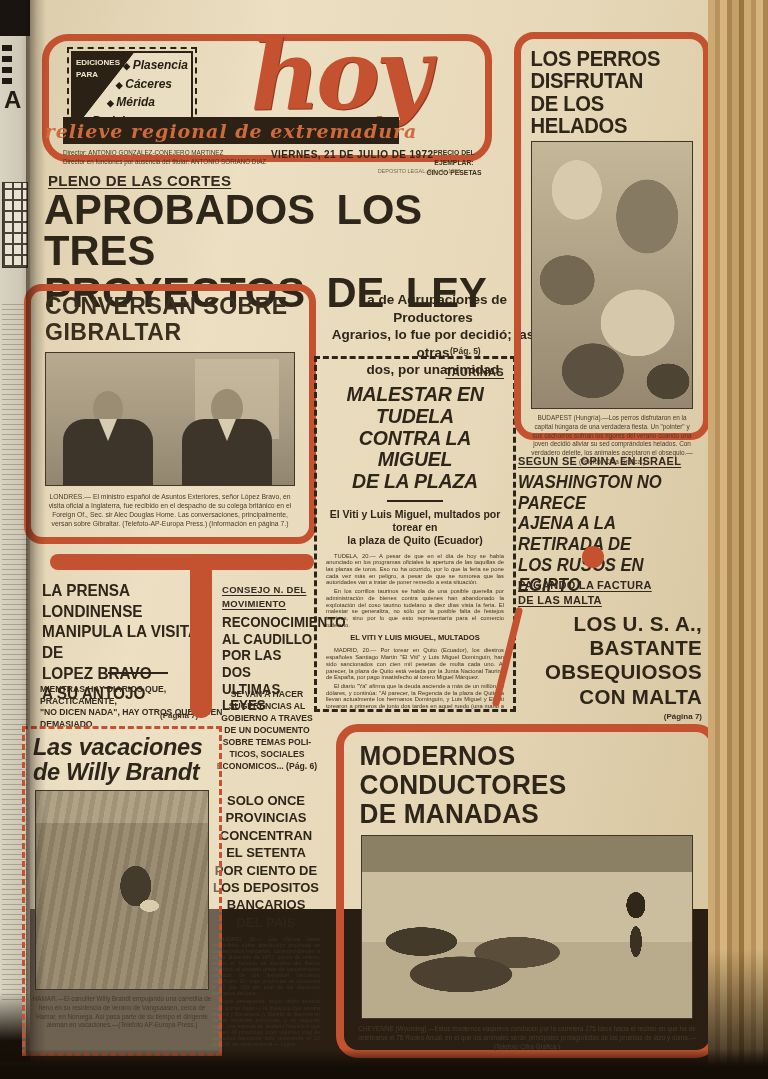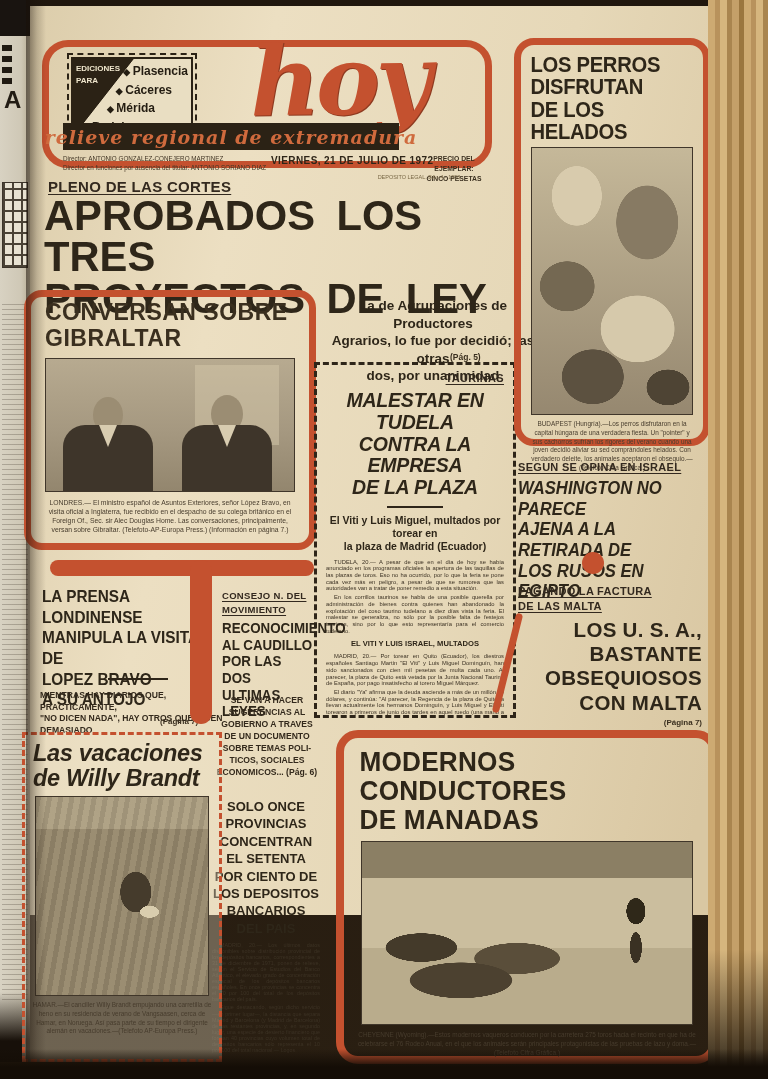--- a/index.html
+++ b/index.html
@@ -29,39 +29,39 @@
   .book-edge { position:absolute; right:0; top:0; width:60px; height:1079px;
             background:
               linear-gradient(180deg,rgba(0,0,0,0) 88%,rgba(10,6,3,.85)),
               repeating-linear-gradient(90deg,#cdaa72 0 7px,#b8925c 7px 12px,#d6b67e 12px 19px,#a9854f 19px 24px,#c4a069 24px 31px,#9a763f 31px 36px);
             z-index:4; }
   .bottom-shadow { position:absolute; left:0; bottom:0; width:768px; height:30px;
             background:linear-gradient(180deg,rgba(18,11,5,0),#140d06 60%); z-index:6; }
 
   
   .paper { position:absolute; left:30px; top:0; width:680px; height:909px;
-           background:linear-gradient(103deg,#dccdab,#ecdfc2 28%,#e6d8b8 62%,#d9c7a2 96%);margin-top:6px; }
+           background:linear-gradient(103deg,#dccdab,#ecdfc2 28%,#e6d8b8 62%,#d9c7a2 96%); }
 
   .accent-bg { background:#c4512f; }
   .frame { position:absolute; border:7px solid #c4512f; border-radius:22px; }
   .ml { white-space:pre-line; }
   .kick { font-weight:bold; color:#33291f; text-decoration:underline; text-underline-offset:2px; letter-spacing:.3px; }
   .photo { border:1px solid #40362a; }
   .cap { color:#473c2d; text-align:center; line-height:1.35; }
   .bodytxt { color:#3c3224; text-align:justify; }
   .bodytxt p { text-indent:8px; }
 
   
   .masthead { left:12px; top:34px; width:450px; height:128px; border-radius:26px; }
   .stamp { position:absolute; left:22px; top:10px; width:122px; height:80px;
            border:2px solid #2b2215; outline:2px dashed #2b2215; outline-offset:2px;
            background:linear-gradient(128deg,#2b2215 0%,#2b2215 34%,#e9dec2 34.5%); }
   .stamp .lbl { position:absolute; left:3px; top:4px; color:#efe6cd; font-size:8px; font-weight:bold; line-height:1.5; }
   .stamp .eds { position:absolute; right:3px; top:3px; width:100%; text-align:right;
-                font-size:12px; font-weight:bold; color:#241d12; line-height:1.55; }
+                font-size:12px; font-weight:bold; font-style:italic; color:#241d12; line-height:1.55; }
   .stamp .eds span { display:block; }
   .stamp .eds span::before { content:"◆ "; font-size:9px; font-style:normal; }
   .stamp .eds span:nth-child(2) { padding-right:16px; }
   .stamp .eds span:nth-child(3) { padding-right:33px; }
   .stamp .eds span:nth-child(4) { padding-right:50px; }
   .logo { position:absolute; left:140px; top:-14px; width:300px; text-align:center;
           font-family:"DejaVu Serif", serif; font-style:italic; font-weight:bold;
           font-size:96px; line-height:1; color:#c4512f; transform:rotate(-1deg);
           text-shadow:1px 1px 0 #8e3a20; letter-spacing:-4px; }
   .tagbar { position:absolute; left:14px; top:76px; width:336px; height:27px; background:#2b2215;
@@ -260,30 +260,30 @@
             <div class="head"></div>
             <div class="body"></div>
           </div>
       </div>
       <div class="cap gib-cap">LONDRES.— El ministro español de Asuntos Exteriores, señor López Bravo, en visita oficial a Inglaterra, fue recibido en el despacho de su colega británico en el Foreign Of., Sec. sir Alec Douglas Home. Las conversaciones, principalmente, versan sobre Gibraltar. (Telefoto-AP-Europa Press.) (Información en página 7.)</div>
     </div>
 
     <div class="tau">
       <div class="kick tau-kicker">TAURINAS</div>
       <div class="tau-headline ml">MALESTAR EN TUDELA
-CONTRA LA EMPRESA
+CONTRA LA MIGUEL
 DE LA PLAZA</div>
       <div class="rule tau-rule"></div>
       <div class="tau-deck ml">El Viti y Luis Miguel, multados por torear en
-la plaza de Madrid (Ecuador)</div>
+la plaza de Quito (Ecuador)</div>
       <div class="bodytxt">
         <p>TUDELA, 20.— A pesar de que en el día de hoy se había anunciado en los programas oficiales la apertura de las taquillas de las plazas de toros. Eso no ha ocurrido, por lo que la feria se pone cada vez más en peligro, a pesar de que se rumorea que las autoridades van a tratar de poner remedio a esta situación.</p>
         <p>En los corrillos taurinos se habla de una posible querella por administración de bienes contra quienes han abandonado la explotación del coso taurino tudelano a diez días vista la feria. El malestar se generaliza, no sólo por la posible falta de festejos taurinos, sino por lo que esto representaría para el comercio tudelano.</p>
       </div>
-      <div class="tau-subhead">EL VITI Y LUIS ISRAEL, MULTADOS</div>
+      <div class="tau-subhead">EL VITI Y LUIS MIGUEL, MULTADOS</div>
       <div class="bodytxt">
         <p>MADRID, 20.— Por torear en Quito (Ecuador), los diestros españoles Santiago Martín "El Viti" y Luis Miguel Dominguín, han sido sancionados con cien mil pesetas de multa cada uno. Al parecer, la plaza de Quito está vetada por la Junta Nacional Taurina de España, por pago insatisfecho al torero Miguel Márquez.</p>
         <p>El diario "Ya" afirma que la deuda asciende a más de un millón de dólares, y continúa: "Al parecer, la Regencia de la plaza de Quito la llevan actualmente los hermanos Dominguín, y Luis Miguel y El Viti torearon a primeros de junio dos tardes en aquel ruedo (una mano a mano y otra con el mejicano Manolo Martínez), no respetando el veto impuesto. En vista de esta "rebeldía", por no acatar sus decisiones, la Junta Nacional les ha sancionado a pagar cien mil pesetas a cada uno y también a saldar la deuda pendiente si no la pagan antes los organizadores actuales o el anterior de la empresa americana con Miguel Márquez. Logos.</p>
       </div>
     </div>
 
     <div class="frame perros">
       <div class="perros-headline ml">LOS PERROS DISFRUTAN
 DE LOS HELADOS</div>
       <div class="photo perros-photo"></div>

